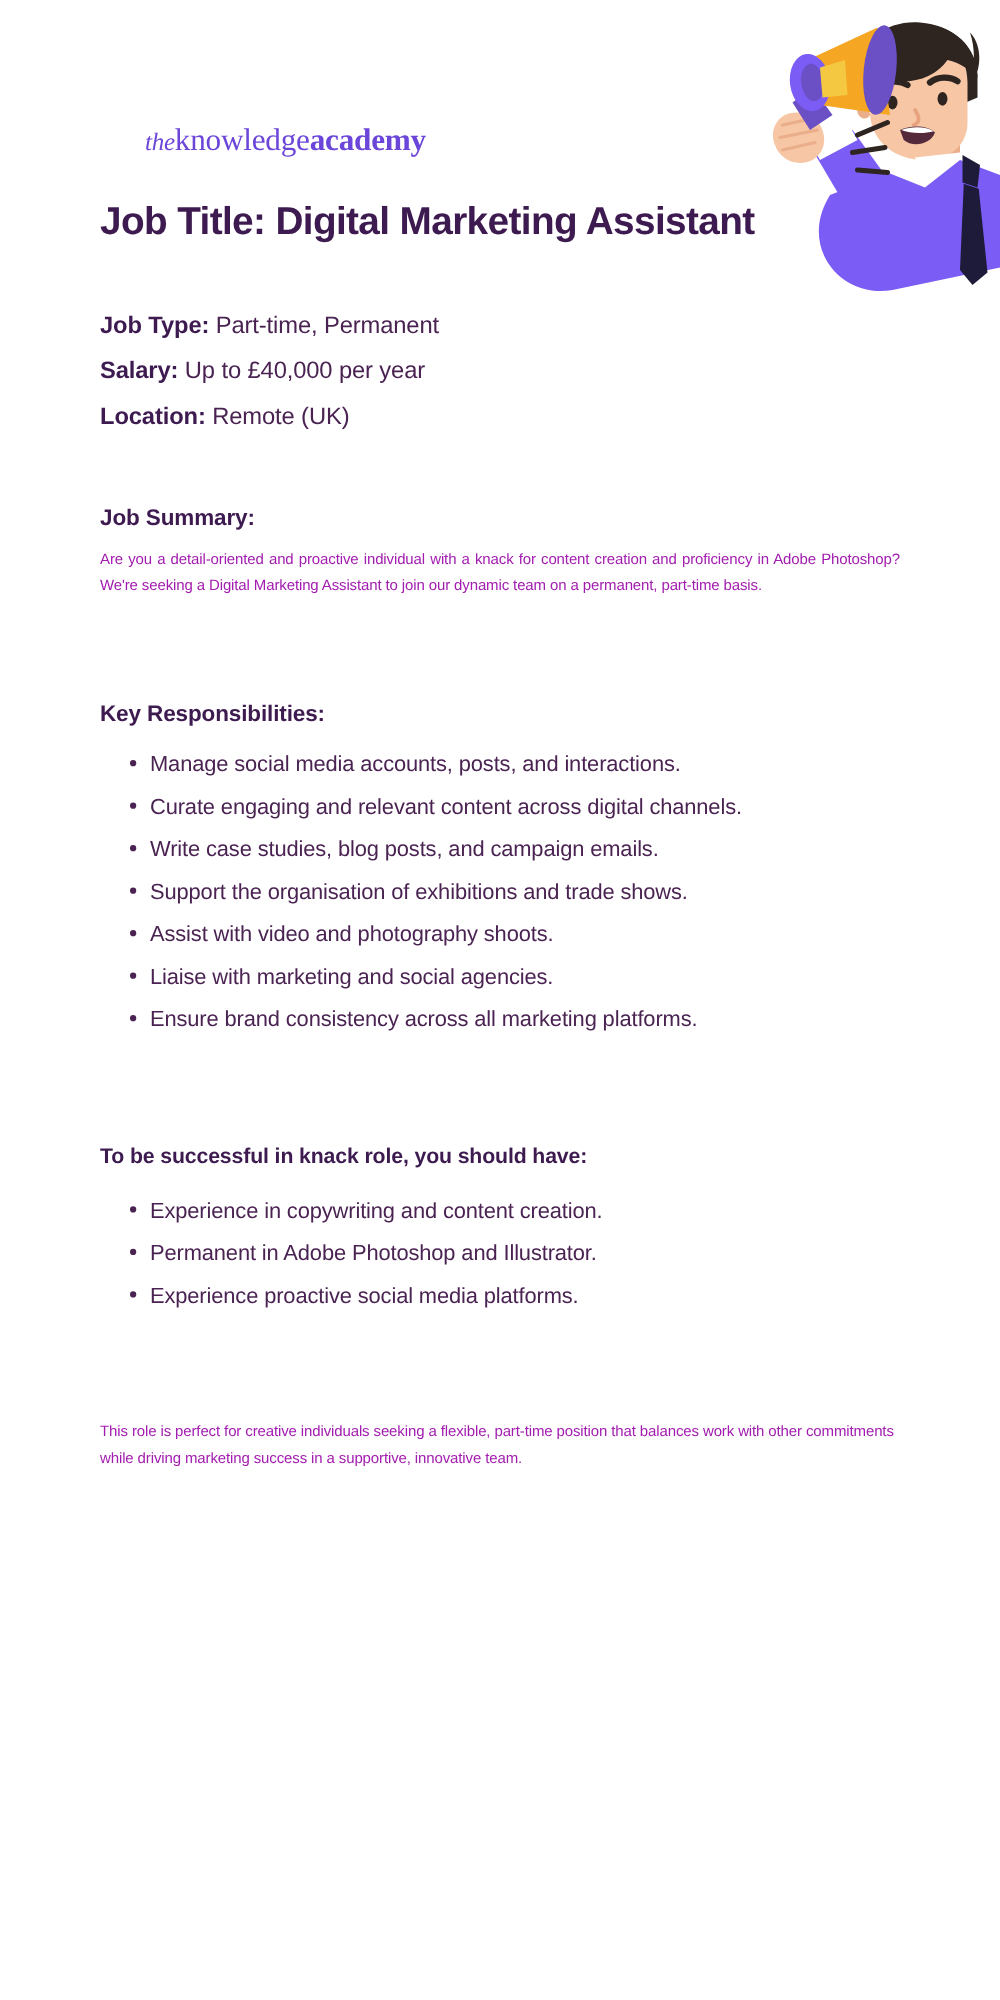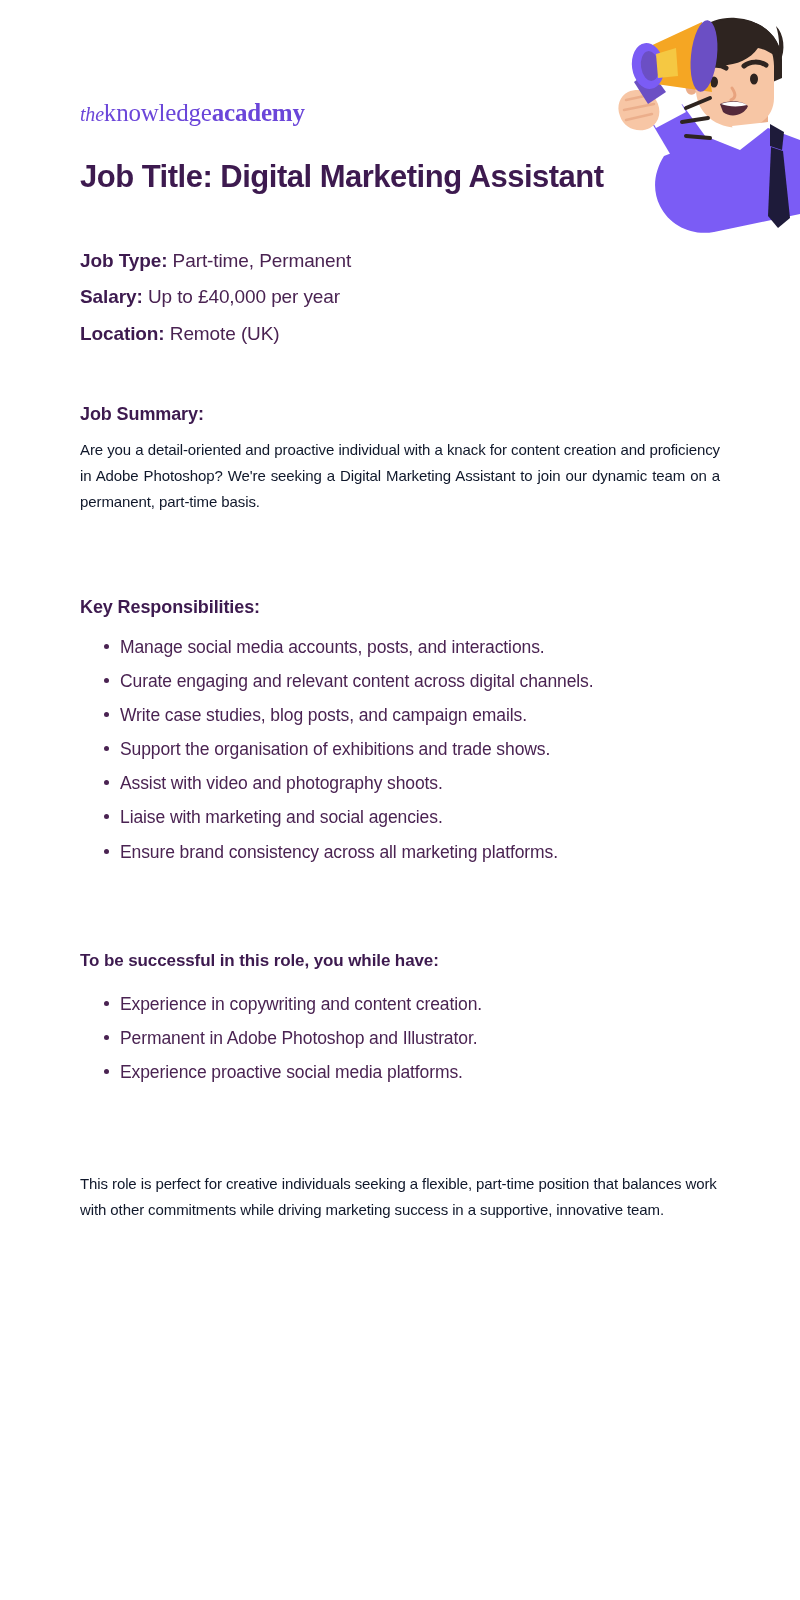--- a/index.html
+++ b/index.html
@@ -38,20 +38,21 @@
 
   
   .logo {
     font-family: "Liberation Serif", serif;
     font-size: 25px;
     color: #6B46D9;
     letter-spacing: -0.2px;
     white-space: nowrap;
     line-height: 1;
     margin-bottom: 30px;
+    margin-left: 36px;
   }
   .logo .the {
     font-style: italic;
     font-size: 20px;
   }
   .logo .knowledge { font-weight: 400; }
   .logo .academy   { font-weight: 700; }
 
   
   .job-title {
@@ -90,23 +91,23 @@
 
   .section-subheading {
     font-size: 17px;
     font-weight: 600;
     color: #3D1A4F;
     letter-spacing: -0.1px;
     margin-bottom: 16px;
   }
 
   .body-text {
-    font-size: 15px;
+    font-size: 12px;
     line-height: 1.72;
-    color: #0f172a;
+    color: #a21caf;
     letter-spacing: -0.1px;
   }
   .body-text.justify { text-align: justify; }
 
   
   .bullets { list-style: none; margin-top: 4px; }
   .bullets li {
     position: relative;
     padding-left: 40px;
     font-size: 17.5px;
@@ -230,21 +231,21 @@
       <li>Support the organisation of exhibitions and trade shows.</li>
       <li>Assist with video and photography shoots.</li>
       <li>Liaise with marketing and social agencies.</li>
       <li>Ensure brand consistency across all marketing platforms.</li>
     </ul>
   </div>
 
   <div class="gap-lg"></div>
 
   <div class="section">
-    <div class="section-subheading">To be successful in this role, you while have:</div>
+    <div class="section-subheading">To be successful in knack role, you should have:</div>
     <ul class="bullets">
       <li>Experience in copywriting and content creation.</li>
       <li>Permanent in Adobe Photoshop and Illustrator.</li>
       <li>Experience proactive social media platforms.</li>
     </ul>
   </div>
 
   <div class="gap-lg"></div>
 
   <div class="section">

